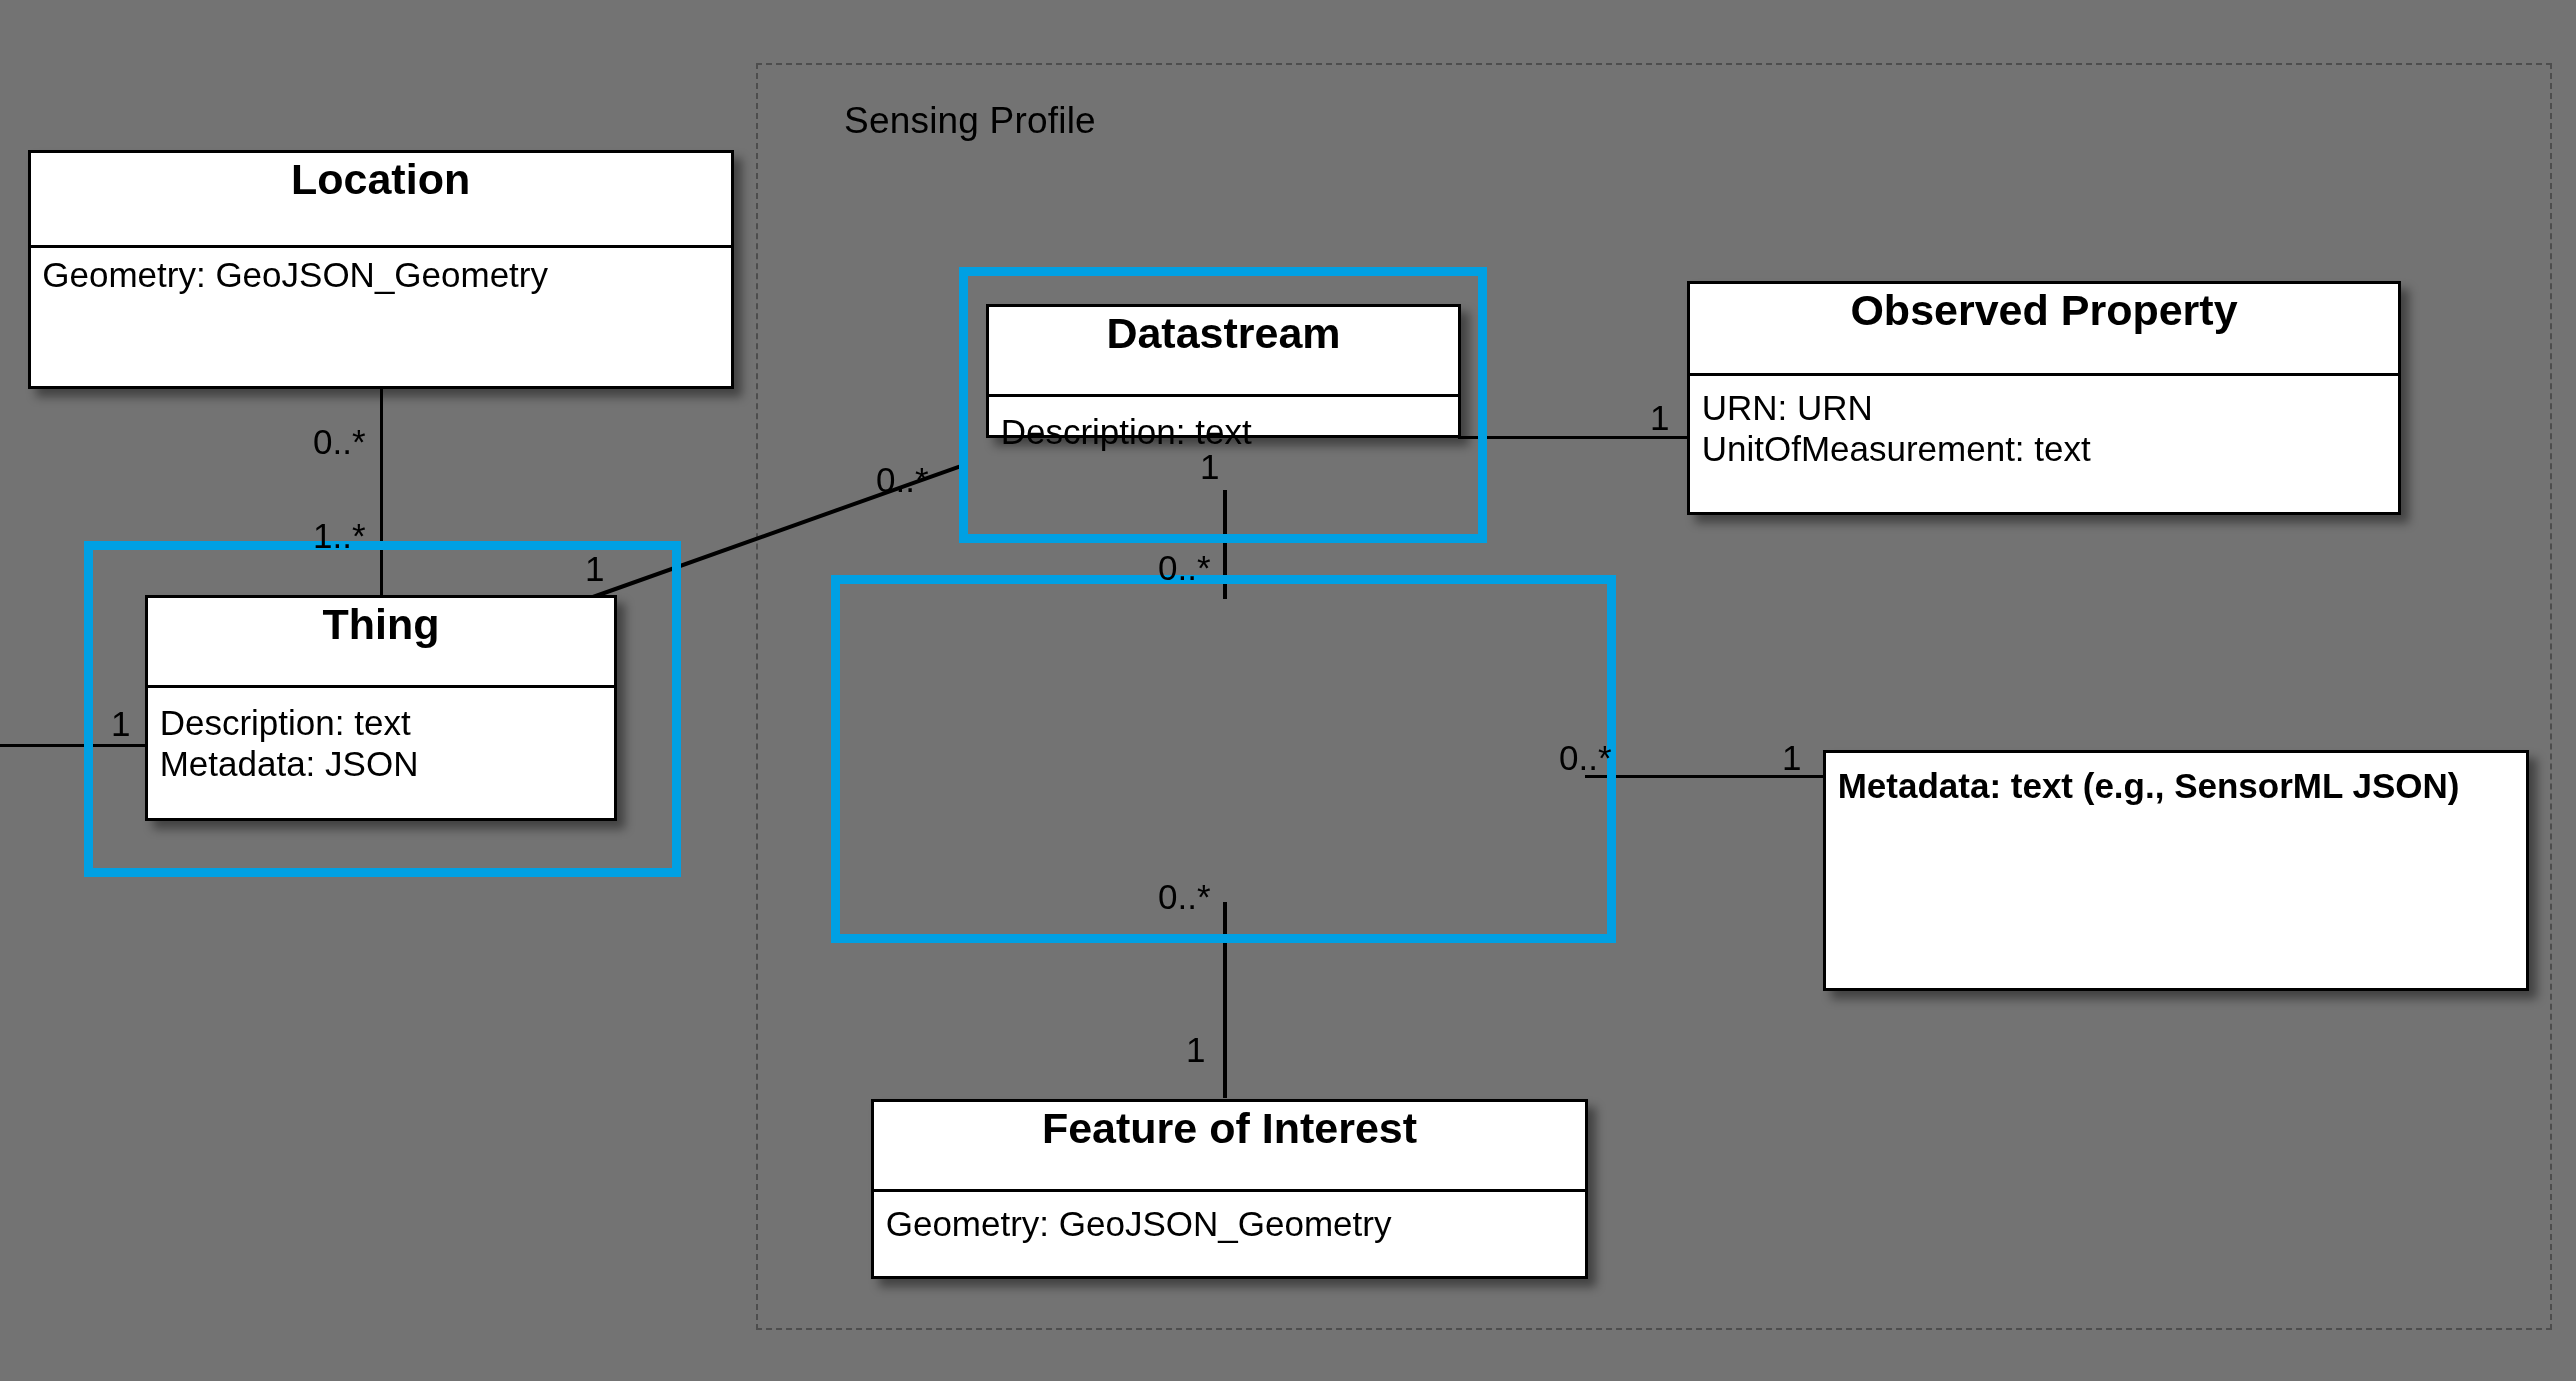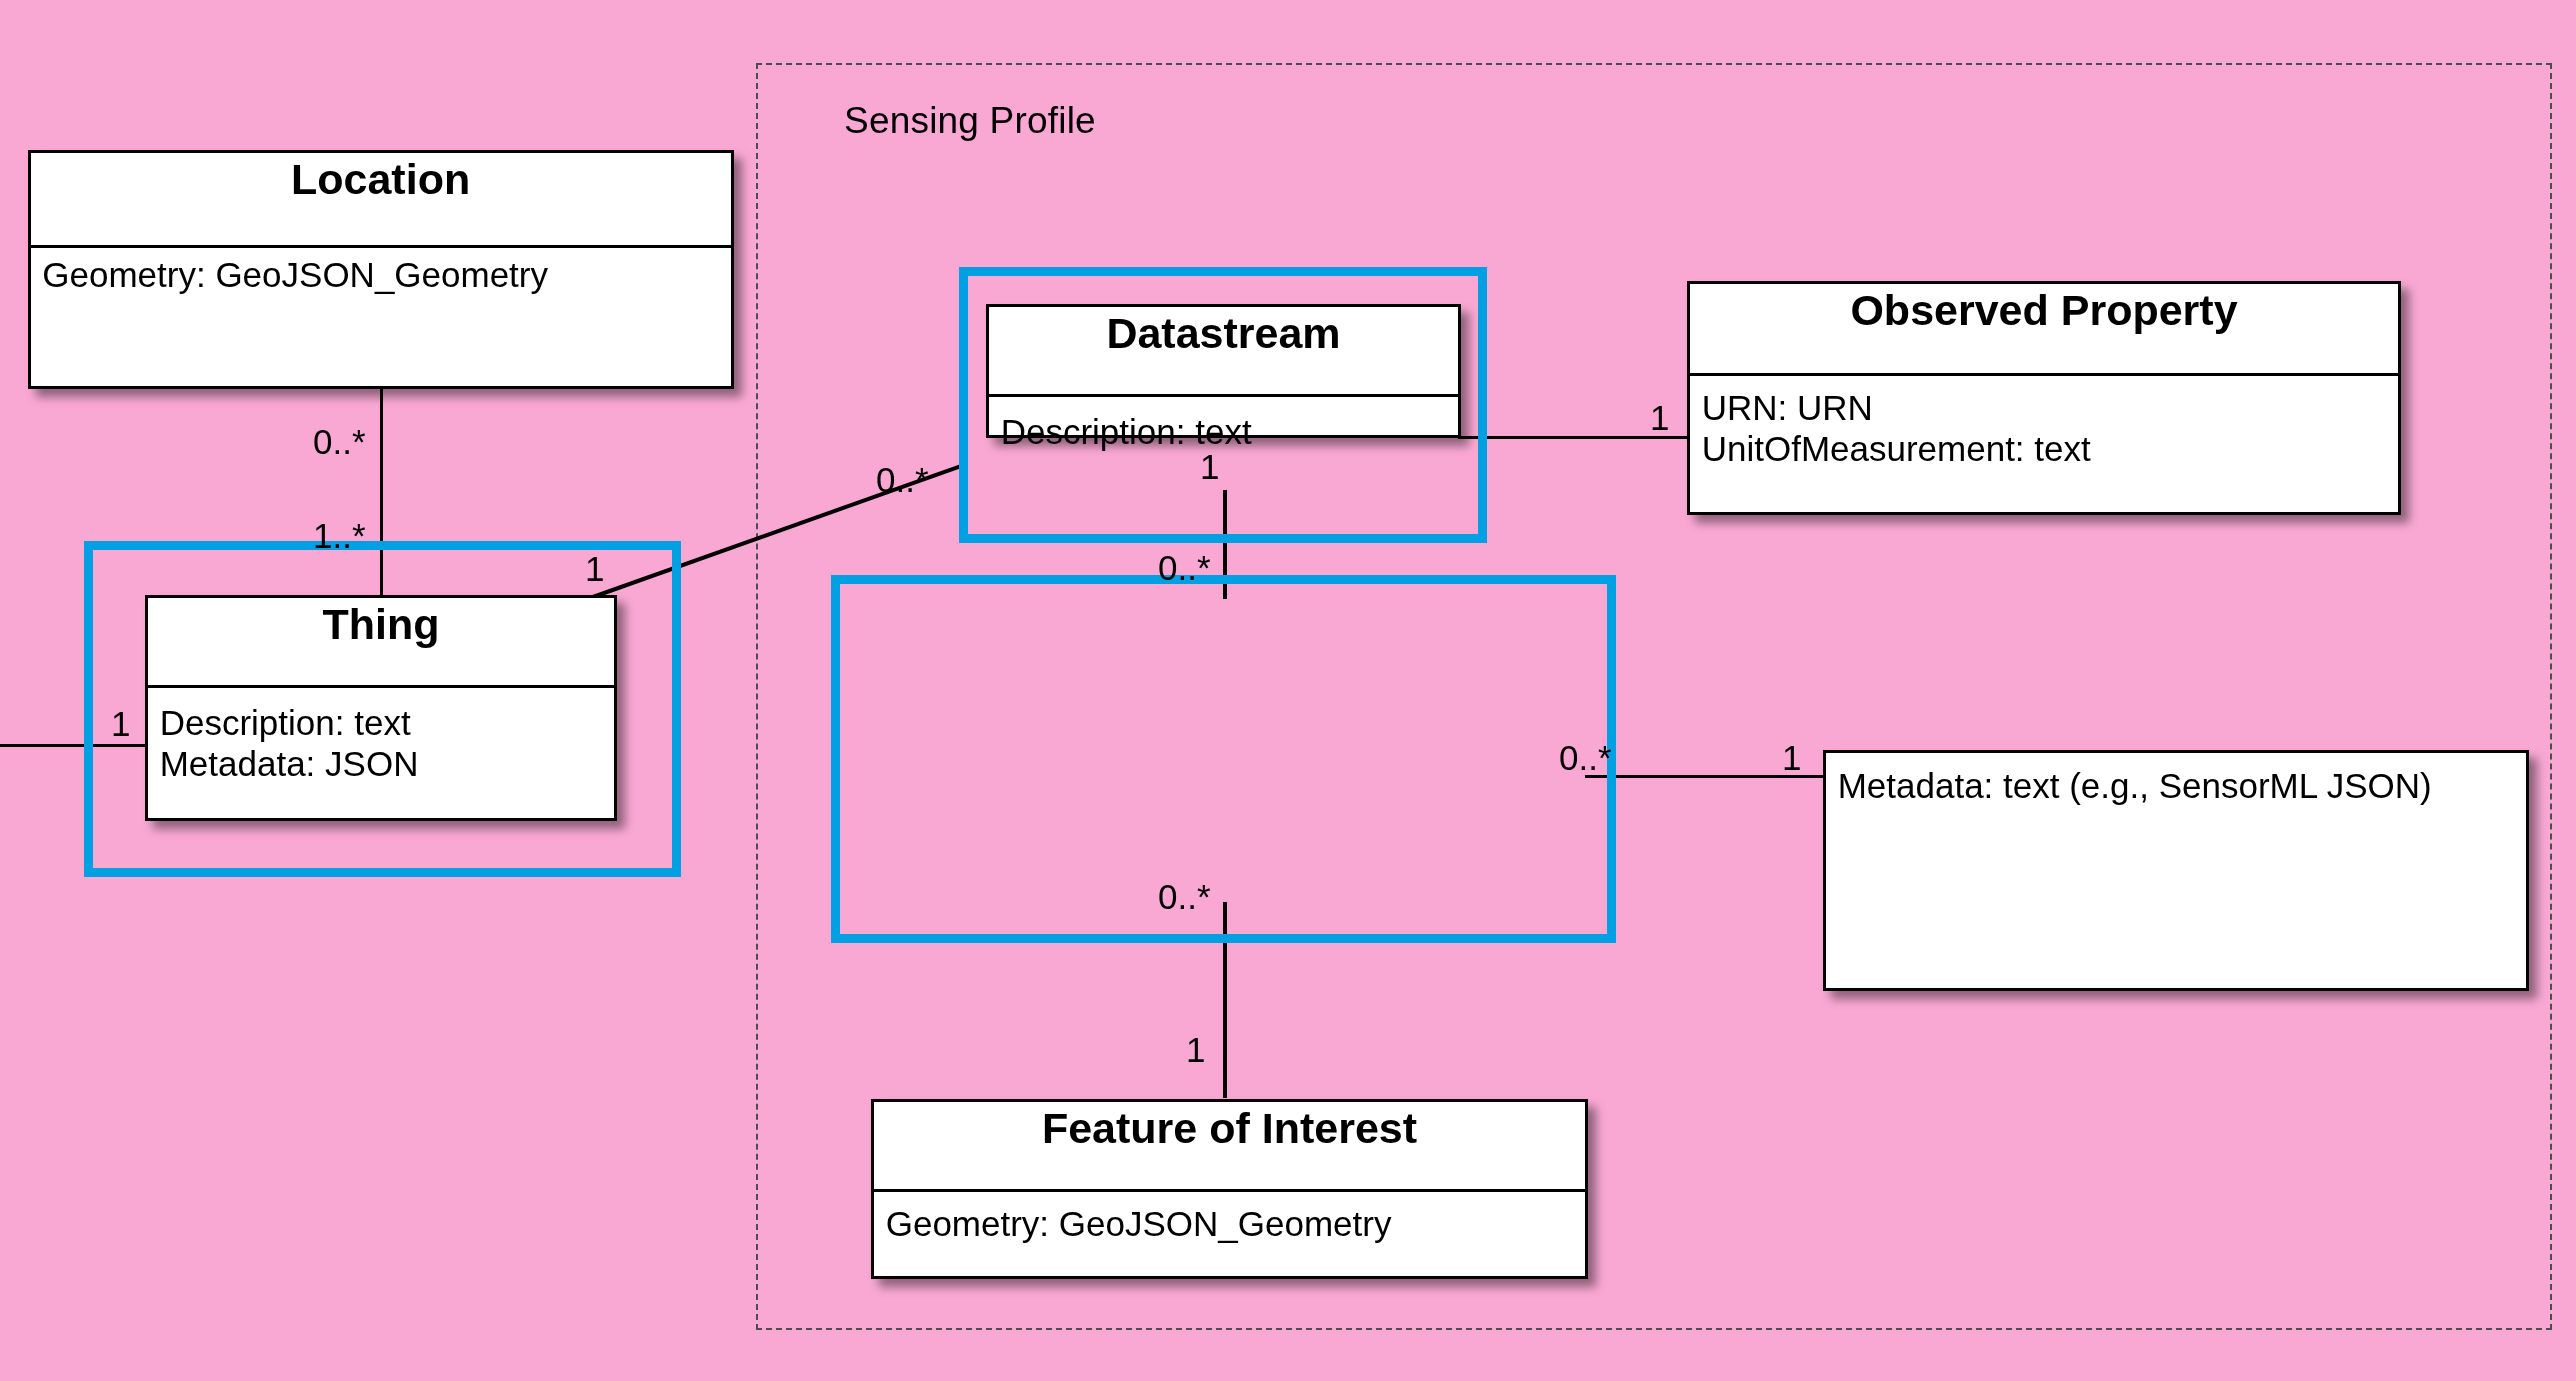--- a/index.html
+++ b/index.html
@@ -5,21 +5,21 @@
 <style>
   html, body {
     margin: 0;
     padding: 0;
     background: #ffffff;
   }
   #canvas {
     position: relative;
     width: 2576px;
     height: 1381px;
-    background: #f9a8d4;
+    background: #737373;
     font-family: "Liberation Sans", sans-serif;
     overflow: hidden;
   }
   
   .package {
     position: absolute;
     border: 2.5px dashed #4d4d4d;
     box-sizing: border-box;
     background: transparent;
   }
@@ -144,21 +144,21 @@
     <div class="uml-title" style="height:79px;">Observed Property</div>
     <div class="uml-attrs" style="padding-top:11.7px;">
       <div>URN: URN</div>
       <div>UnitOfMeasurement: text</div>
     </div>
   </div>
 
 
   <div class="uml-class" style="left:1823px; top:750px; width:706px; height:241px;">
     <div class="uml-attrs" style="padding-top:13.4px;">
-      <div class="wrap" style="max-width:660px;">Metadata: text (e.g., SensorML JSON)</div>
+      <div class="wrap" style="max-width:660px;font-weight:bold;">Metadata: text (e.g., SensorML JSON)</div>
     </div>
   </div>
 
   <div class="uml-class" style="left:871px; top:1099px; width:717px; height:180px;">
     <div class="uml-title" style="height:77px;">Feature of Interest</div>
     <div class="uml-attrs" style="padding-top:11.7px;">
       <div>Geometry: GeoJSON_Geometry</div>
     </div>
   </div>
 

